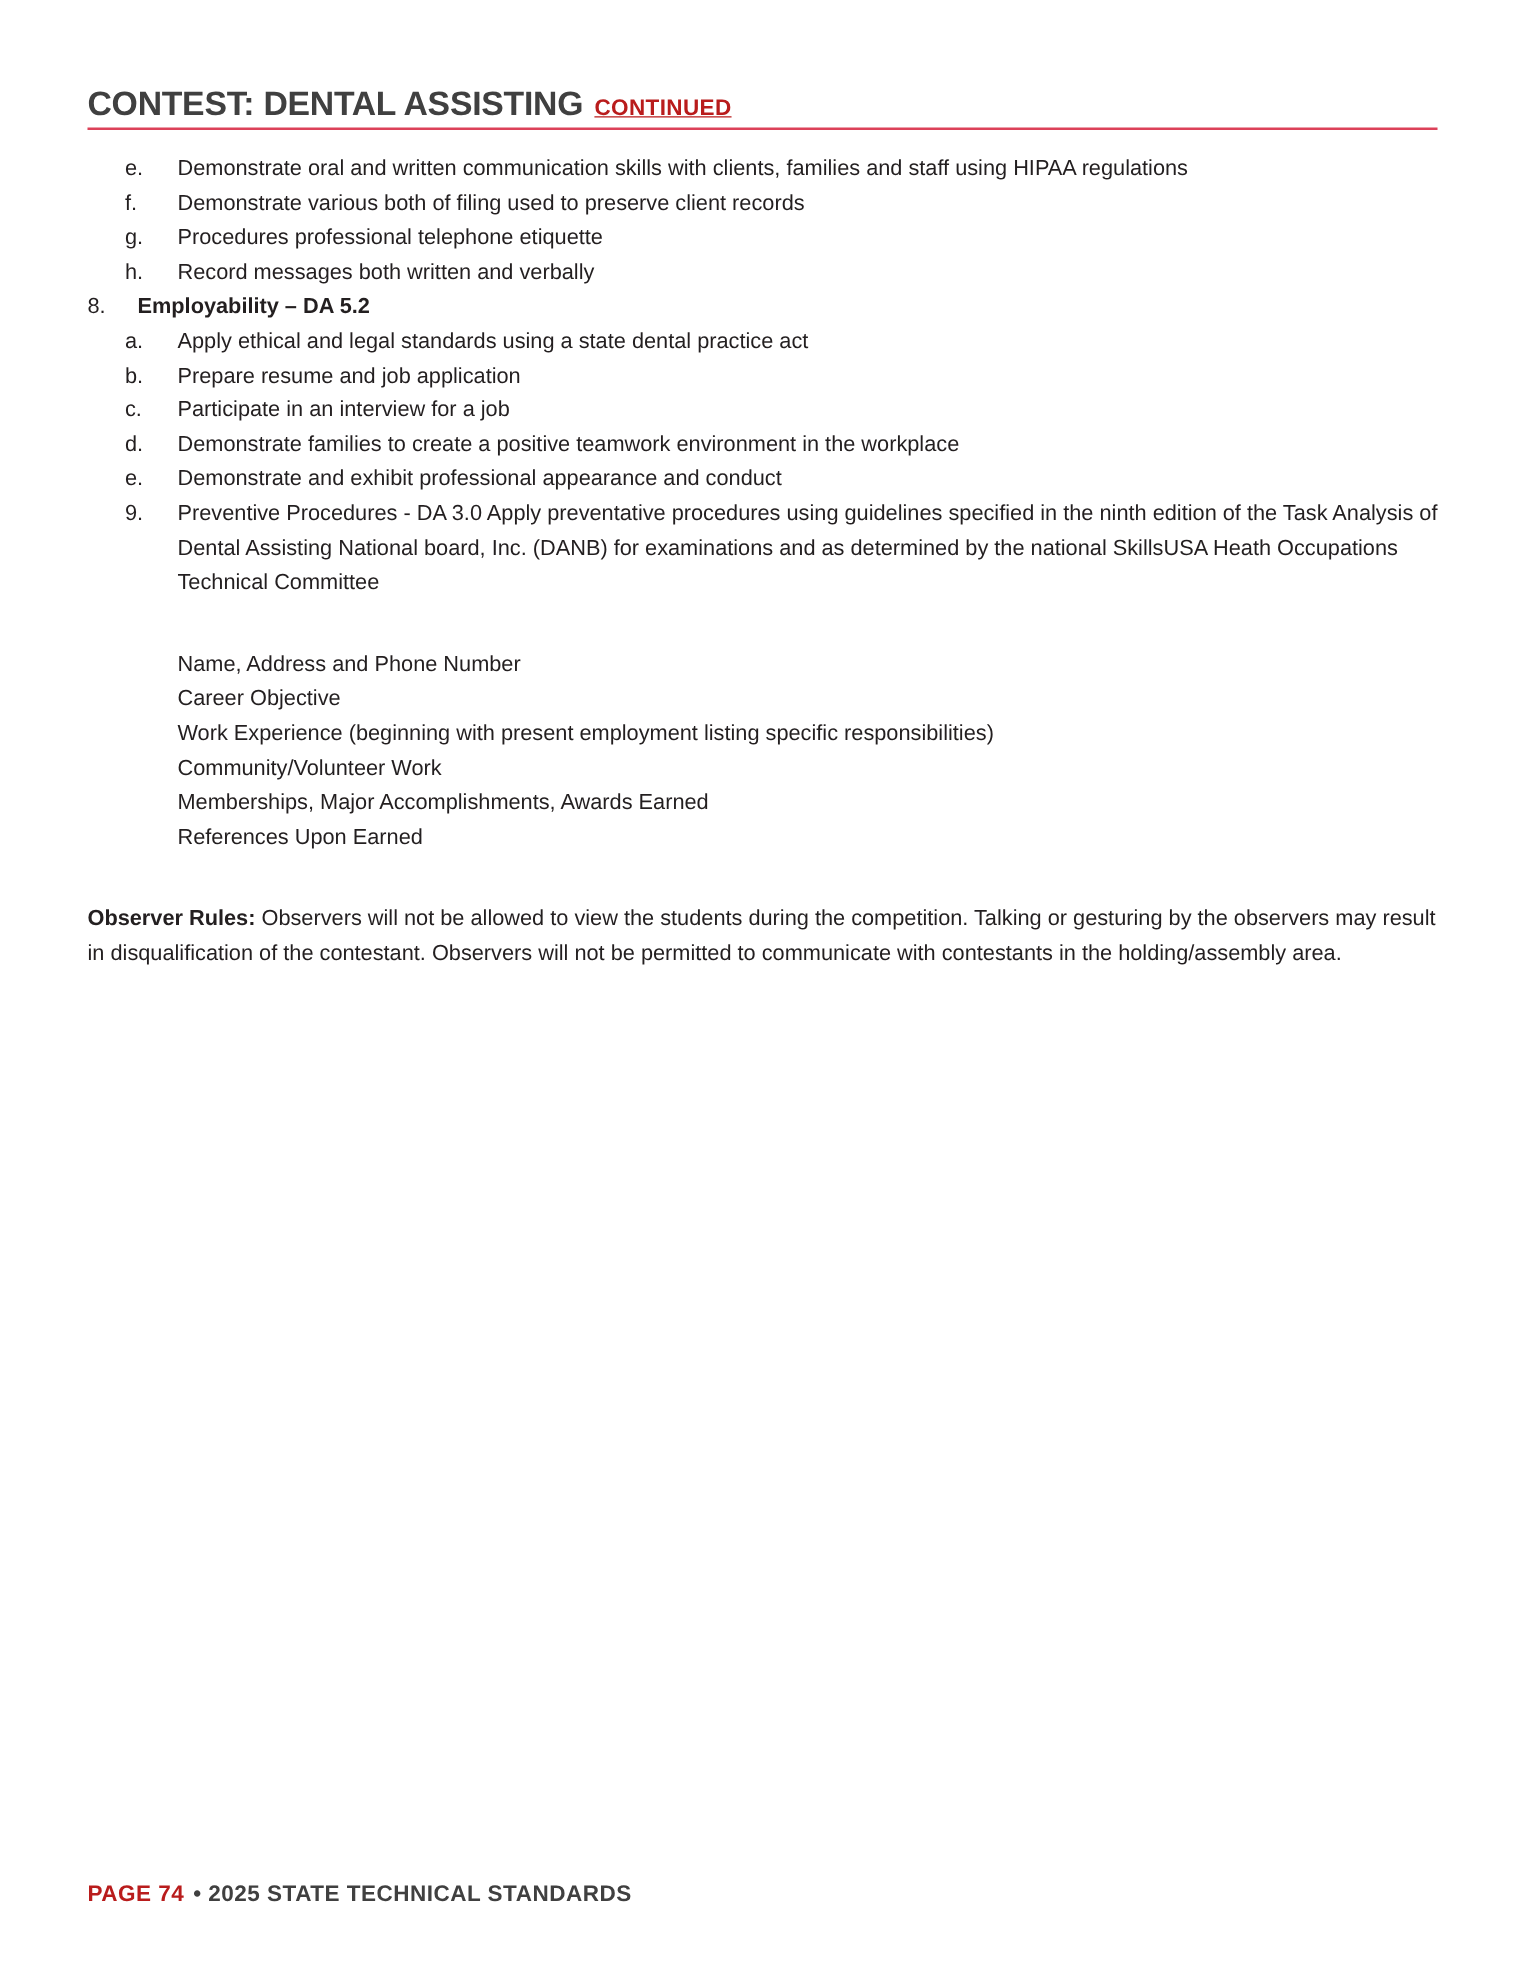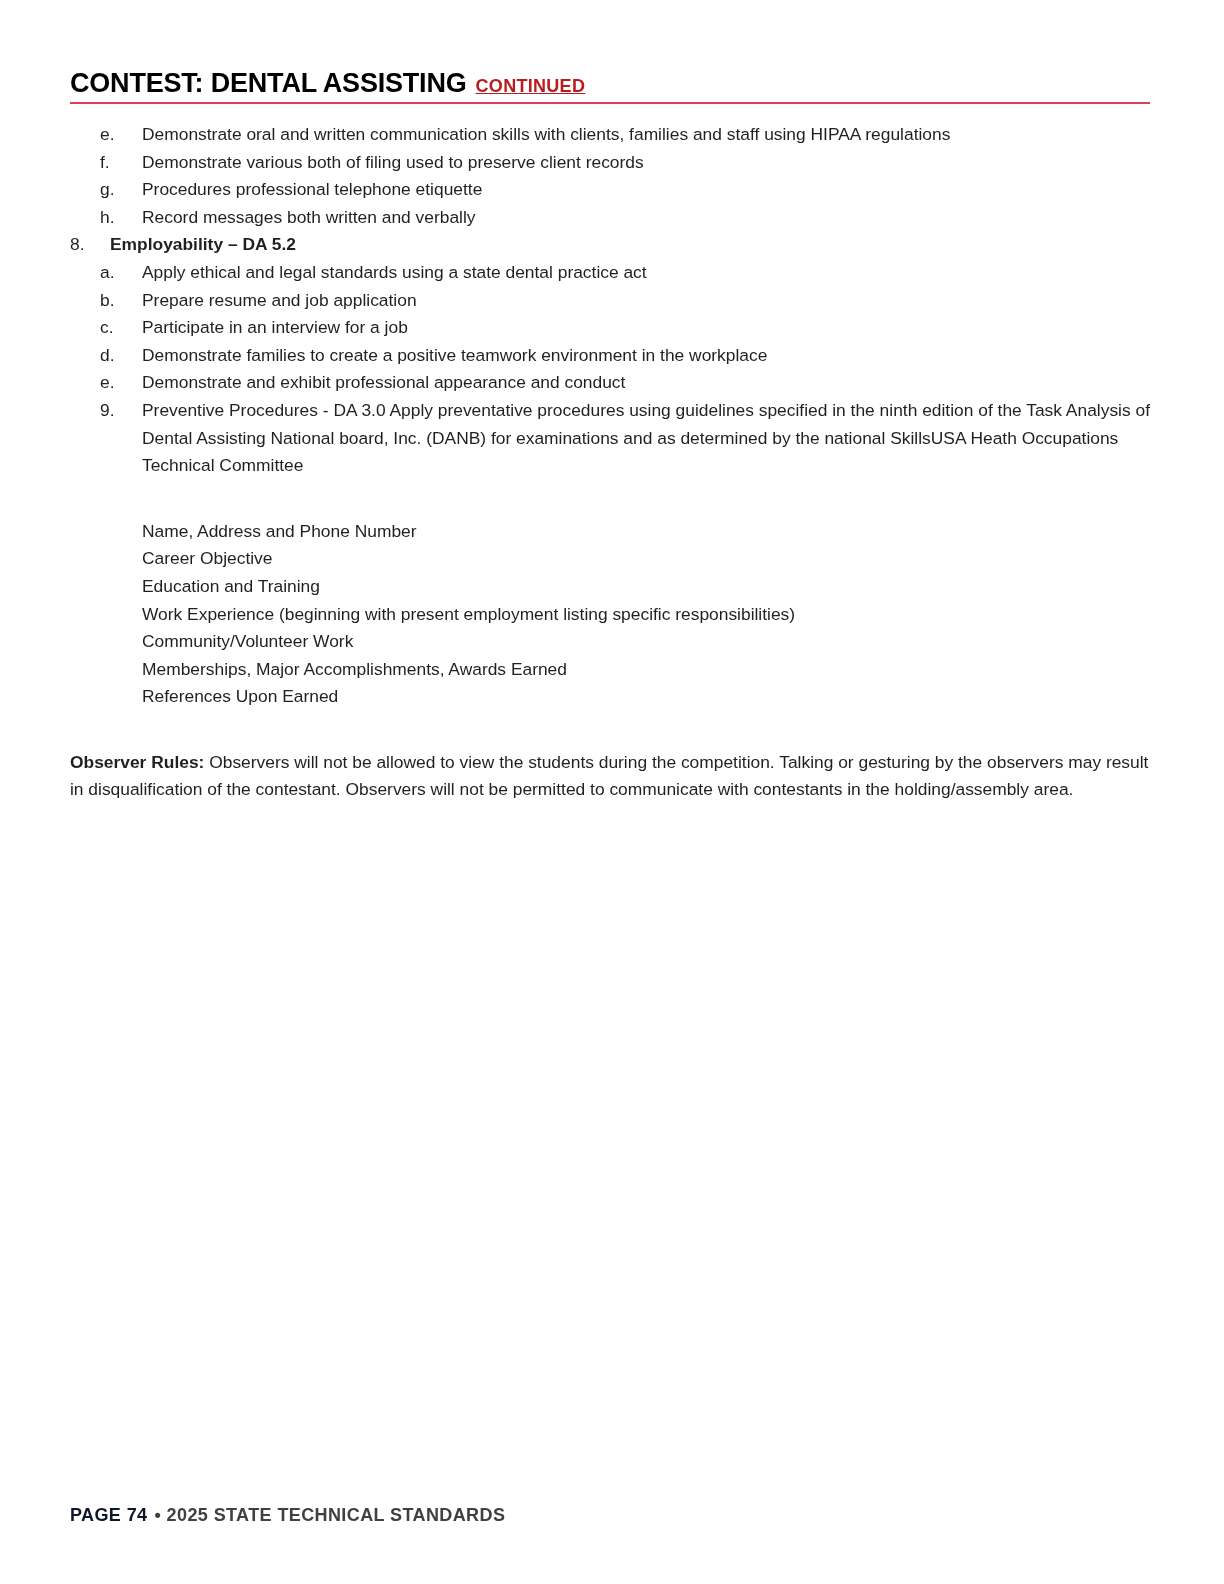--- a/index.html
+++ b/index.html
@@ -28,21 +28,21 @@
     width: 1080px;
   }
   .header-line {
     display: flex;
     align-items: baseline;
     white-space: nowrap;
   }
   .header-title {
     font-size: 27px;
     font-weight: bold;
-    color: #000000;
+    color: #404040;
     letter-spacing: -0.2px;
   }
   .header-continued {
     font-size: 18px;
     font-weight: bold;
     color: #b91c1c;
     letter-spacing: 0.3px;
     margin-left: 9px;
     text-decoration: underline;
   }
@@ -101,21 +101,21 @@
   
   .page-footer {
     position: absolute;
     left: 70px;
     bottom: 58px;
     font-size: 18px;
     font-weight: bold;
     white-space: nowrap;
   }
   .footer-page {
-    color: #0f172a;
+    color: #b91c1c;
     letter-spacing: 0.4px;
   }
   .footer-standards {
     color: #404040;
     letter-spacing: 0.4px;
     margin-left: 7px;
   }
 </style>
 </head>
 <body>
@@ -182,21 +182,20 @@
         <span class="text">Preventive Procedures - DA 3.0 Apply preventative procedures using guidelines specified in the ninth edition of the Task Analysis of Dental Assisting National board, Inc. (DANB) for examinations and as determined by the national SkillsUSA Heath Occupations Technical Committee</span>
       </div>
     </div>
 
     <div class="spacer-md"></div>
 
 
     <div>
       <div class="resume-item">Name, Address and Phone Number</div>
       <div class="resume-item">Career Objective</div>
-      <div class="resume-item">Education and Training</div>
       <div class="resume-item">Work Experience (beginning with present employment listing specific responsibilities)</div>
       <div class="resume-item">Community/Volunteer Work</div>
       <div class="resume-item">Memberships, Major Accomplishments, Awards Earned</div>
       <div class="resume-item">References Upon Earned</div>
     </div>
 
     <div class="spacer-md"></div>
 
     <div class="para">
       <span class="para-lead">Observer Rules:</span><span> Observers will not be allowed to view the students during the competition.  Talking or gesturing by the observers may result in disqualification of the contestant.  Observers will not be permitted to communicate with contestants in the holding/assembly area.</span>

